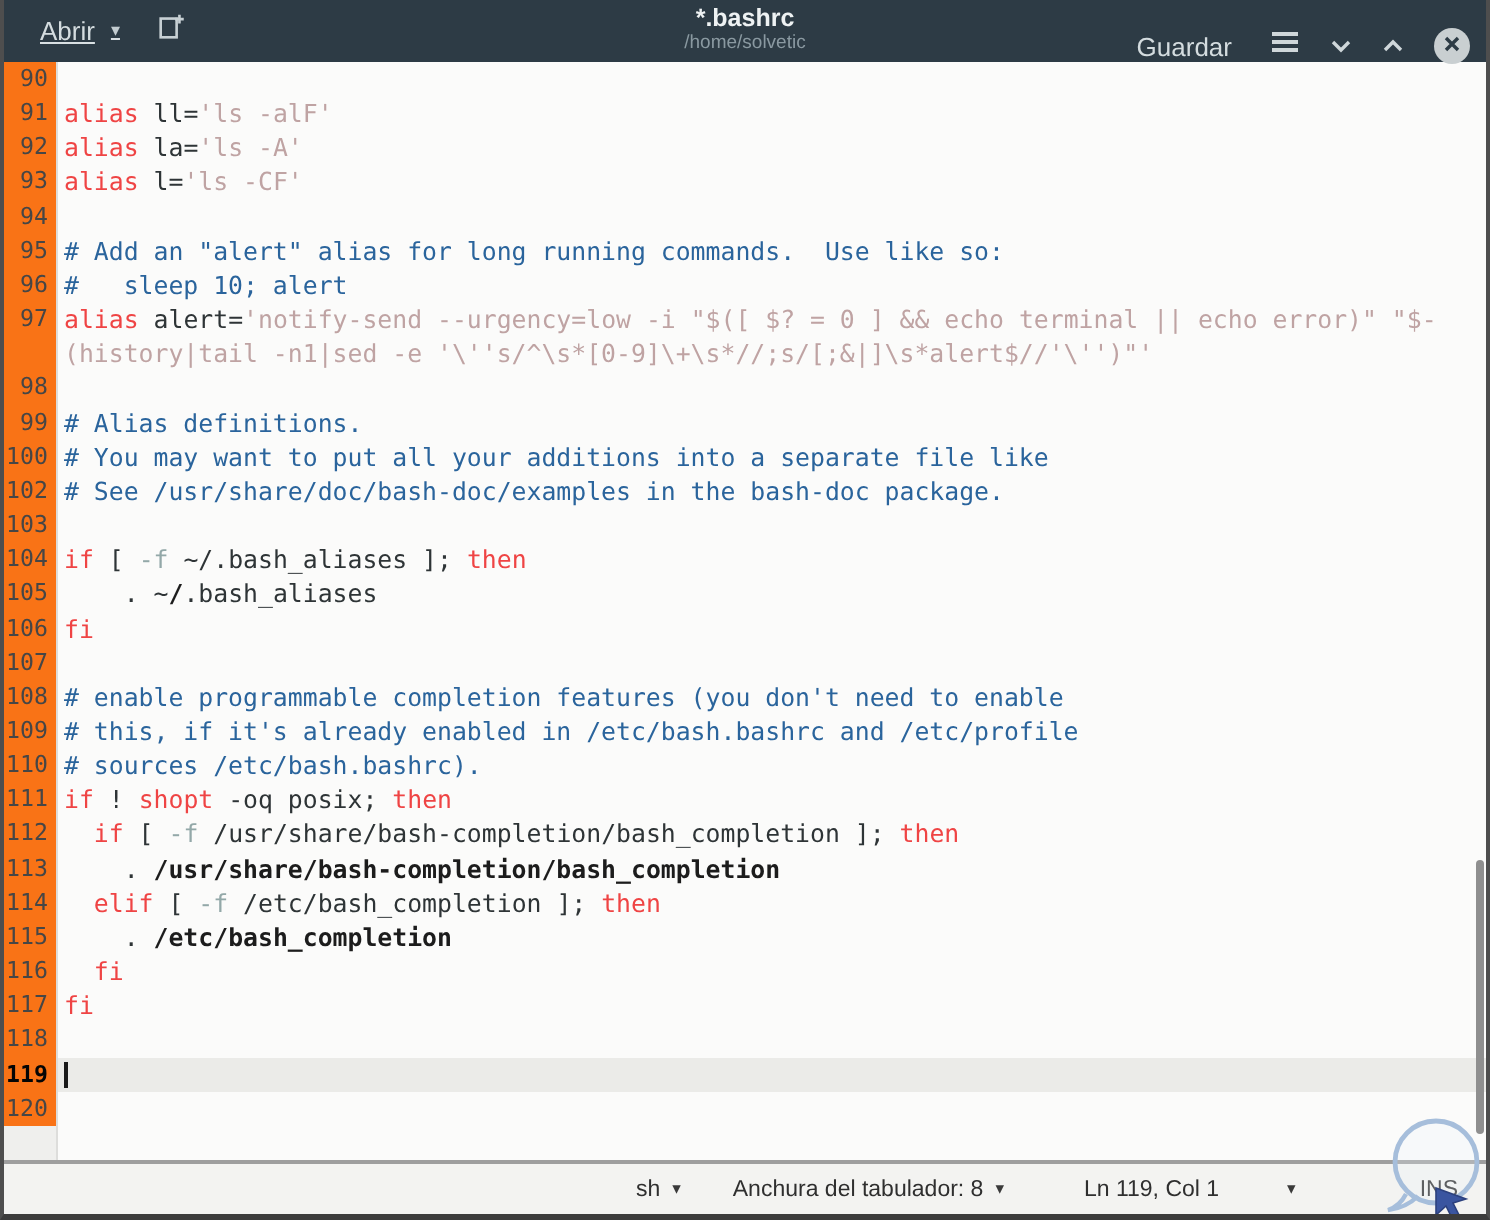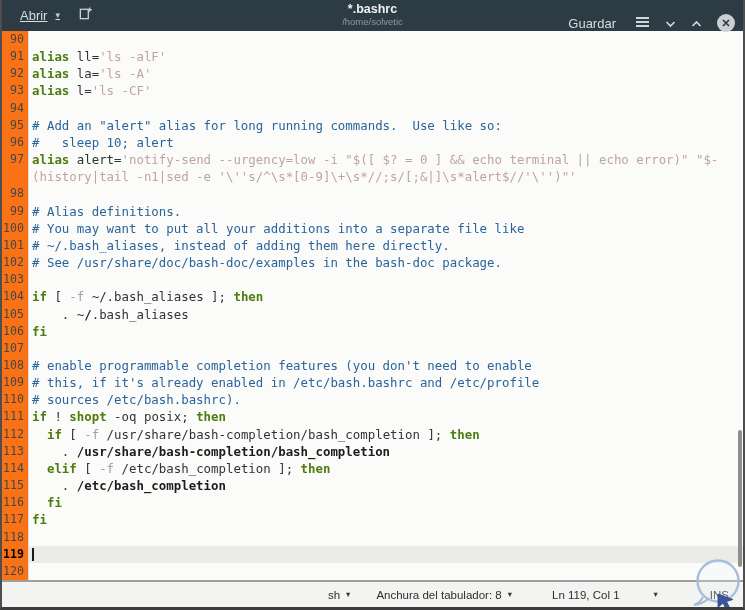--- a/index.html
+++ b/index.html
@@ -36,39 +36,39 @@
   .rows{position:absolute;left:0;top:0;right:0;}
   .row{display:flex;height:17.16px;}
   .row.current{background:#ebebe8;}
   .gutter-num{
     flex:0 0 27px;width:27px;text-align:right;padding-right:4px;background:#f97316;
     font-size:11.6px;color:#464646;line-height:17.16px;border-right:1px solid #dddddb;
   }
   .gutter-num.cur{font-weight:bold;color:#050505;}
   .code{white-space:pre;padding-left:3px;color:#2e3436;position:relative;}
   .seg-t{color:#2e3436;}
-  .seg-k{color:#4d7c0f;font-weight:bold;}
+  .seg-k{color:#ef4444;font-weight:normal;}
   .seg-c{color:#2a649c;}
   .seg-s{color:#bfa3a3;}
   .seg-o{color:#93a8a8;}
   .seg-b{color:#1c1c1c;font-weight:bold;}
   .caret{display:inline-block;width:2px;height:13px;background:#1a1a1a;vertical-align:-2px;margin-right:-2px;}
   .scroll-thumb{position:absolute;right:1px;top:399px;width:4px;height:137px;background:#8f8f8f;border-radius:2px;}
   
   .statusbar{
     position:absolute;left:0;right:0;top:580px;height:27px;background:#f3f3f1;border-top:2px solid #9e9e9e;
     display:flex;align-items:center;justify-content:flex-end;padding-right:14px;
     font-size:11.5px;color:#2f2f2f;
   }
   .sb-item{display:flex;align-items:center;gap:6px;}
   .sb-caret{font-size:8.5px;color:#3a3a3a;line-height:1;}
   .sb-gap-a{margin-left:26px;}
   .sb-gap-b{margin-left:40px;}
   .sb-gap-c{margin-left:34px;}
-  .sb-gap-d{margin-left:14px;padding-left:38px;}
+  .sb-gap-d{margin-left:24px;padding-left:38px;}
   
   .watermark{position:absolute;left:688px;top:554px;width:56px;height:56px;pointer-events:none;z-index:5;}
 </style>
 </head>
 <body>
 
 <div class="window">
 
   <div class="titlebar">
     <div class="tb-left">
@@ -168,24 +168,20 @@
         </div>
         <div class="row">
           <span class="gutter-num">99</span>
           <span class="code"><span class="seg-c"># Alias definitions.</span></span>
         </div>
         <div class="row">
           <span class="gutter-num">100</span>
           <span class="code"><span class="seg-c"># You may want to put all your additions into a separate file like</span></span>
         </div>
         <div class="row">
-          <span class="gutter-num">101</span>
-          <span class="code"><span class="seg-c"># ~/.bash_aliases, instead of adding them here directly.</span></span>
-        </div>
-        <div class="row">
           <span class="gutter-num">102</span>
           <span class="code"><span class="seg-c"># See /usr/share/doc/bash-doc/examples in the bash-doc package.</span></span>
         </div>
         <div class="row">
           <span class="gutter-num">103</span>
           <span class="code"></span>
         </div>
         <div class="row">
           <span class="gutter-num">104</span>
           <span class="code"><span class="seg-k">if</span><span class="seg-t"> [ </span><span class="seg-o">-f</span><span class="seg-t"> ~/.bash_aliases ]; </span><span class="seg-k">then</span></span>

